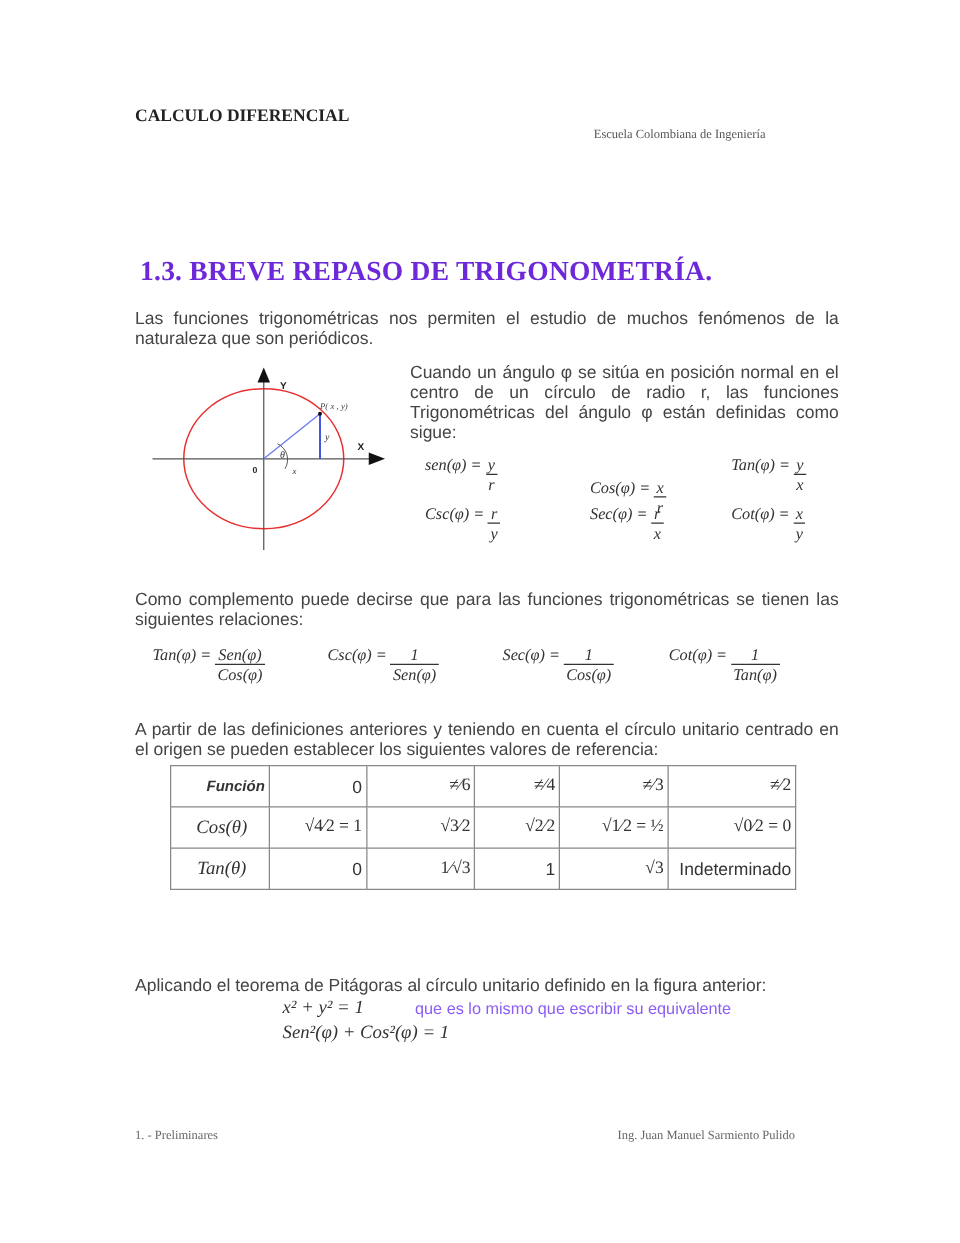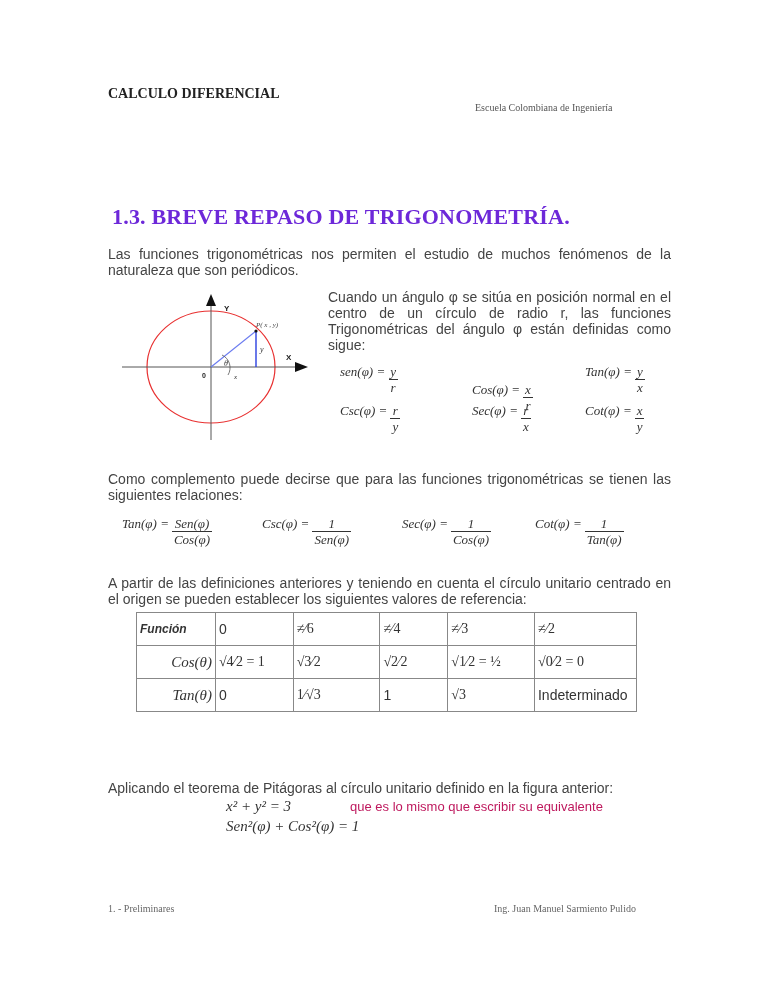--- a/index.html
+++ b/index.html
@@ -15,23 +15,23 @@
   .p1 { left:108px; top:246px; width:563px; }
   .p2 { left:328px; top:289px; width:343px; }
   .p3 { left:108px; top:471px; width:563px; }
   .p4 { left:108px; top:575px; width:563px; }
   .p5 { left:108px; top:780px; width:563px; }
   .eq { position:absolute; font-size:13px; display:flex; white-space:nowrap; }
   .frac { display:inline-flex; flex-direction:column; align-items:center; margin-left:3px; line-height:15px; }
   .frac .num { padding:0 2px; }
   .frac .den { border-top:1px solid #333; padding:0 2px; }
   table.ref { position:absolute; left:136px; top:612px; border-collapse:collapse; width:501px; }
-  table.ref td { border:1px solid #888; height:32px; text-align:left; padding:0 3px; font-size:14px; color:#333; }
+  table.ref td { border:1px solid #888; height:32px; text-align:right; padding:0 3px; font-size:14px; color:#333; }
   table.ref td.hdr-func { font-family:"Liberation Sans", sans-serif; font-style:italic; font-weight:bold; font-size:12px; }
-  table.ref td.fn { font-family:"Liberation Serif", serif; font-style:italic; font-size:15px; text-align:right; padding-left:6px; }
+  table.ref td.fn { font-family:"Liberation Serif", serif; font-style:italic; font-size:15px; text-align:center; padding-left:6px; }
   table.ref td.plain { font-family:"Liberation Sans", sans-serif; }
   table.ref td.mathcell { font-family:"Liberation Serif", serif; }
   .footer-left { left:108px; top:903px; font-size:10px; color:#666; }
   .footer-right { left:494px; top:903px; font-size:10px; color:#666; }
 </style>
 </head>
 <body>
 
 <div class="abs serif header-title">CALCULO DIFERENCIAL</div>
 <div class="abs serif header-inst">Escuela Colombiana de Ingeniería</div>
@@ -169,18 +169,18 @@
     <td class="mathcell">1⁄√3</td>
     <td class="plain">1</td>
     <td class="mathcell">√3</td>
     <td class="plain">Indeterminado</td>
   </tr>
 </tbody>
   </table>
 
 <div class="abs sans para p5">Aplicando el teorema de Pitágoras al círculo unitario definido en la figura anterior:</div>
 
-<div class="abs math" style="left:226px; top:798px; font-size:15px;">x² + y² = 3</div>
-<div class="abs sans" style="left:350px; top:799px; font-size:13px; color:#be185d;">que es lo mismo que escribir su equivalente</div>
+<div class="abs math" style="left:226px; top:798px; font-size:15px;">x² + y² = 1</div>
+<div class="abs sans" style="left:332px; top:799px; font-size:13px; color:#8b5cf6;">que es lo mismo que escribir su equivalente</div>
 <div class="abs math" style="left:226px; top:818px; font-size:15px;">Sen²(φ) + Cos²(φ) = 1</div>
 
 <div class="abs serif footer-left">1. - Preliminares</div>
 <div class="abs serif footer-right">Ing. Juan Manuel Sarmiento Pulido</div>
 
 </body></html>

